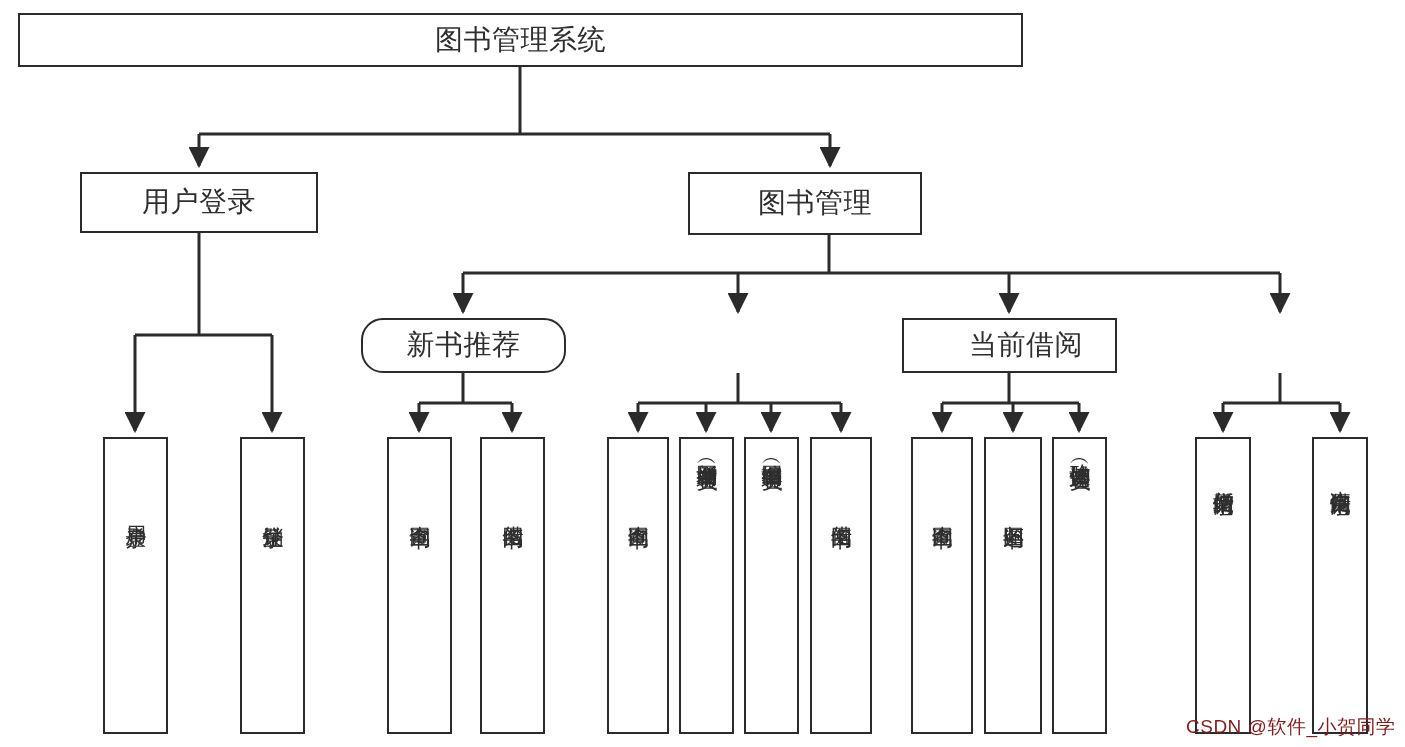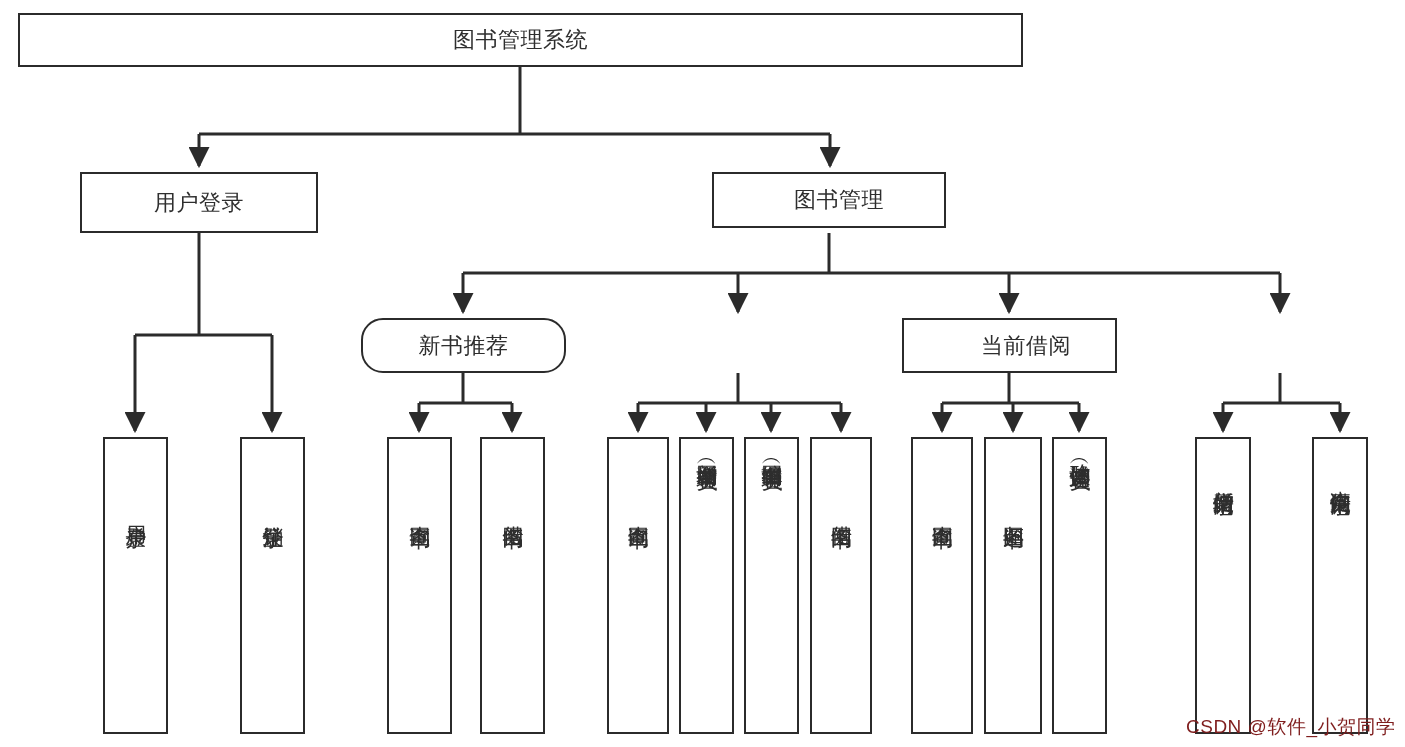--- a/index.html
+++ b/index.html
@@ -32,21 +32,21 @@
     position: absolute;
     box-sizing: border-box;
     background: #ffffff;
     border: 2px solid #2b2b2b;
     display: flex;
     align-items: center;
     justify-content: center;
     color: #2e2e2e;
   }
   .node-label {
-    font-size: 22px;
+    font-size: 28px;
     line-height: 1.15;
     letter-spacing: 0.5px;
     white-space: nowrap;
     color: #2e2e2e;
   }
   .node.leaf {
     align-items: flex-start;
     justify-content: center;
     padding-top: 8px;
   }
@@ -124,21 +124,21 @@
     </g>
   </svg>
 
   <div class="node" style="left:18px; top:13px; width:1005px; height:54px;">
     <span class="node-label">图书管理系统</span>
   </div>
 
   <div class="node" style="left:80px; top:172px; width:238px; height:61px;">
     <span class="node-label">用户登录</span>
   </div>
-  <div class="node" style="left:712px; top:172px; width:234px; height:56px;padding-left:20px;">
+  <div class="node" style="left:688px; top:172px; width:234px; height:63px;padding-left:20px;">
     <span class="node-label">图书管理</span>
   </div>
 
   <div class="node" style="left:361px; top:318px; width:205px; height:55px;border-radius:22px;">
     <span class="node-label">新书推荐</span>
   </div>
   <div class="node" style="left:902px; top:318px; width:215px; height:55px;padding-left:33px;">
     <span class="node-label">当前借阅</span>
   </div>
 

